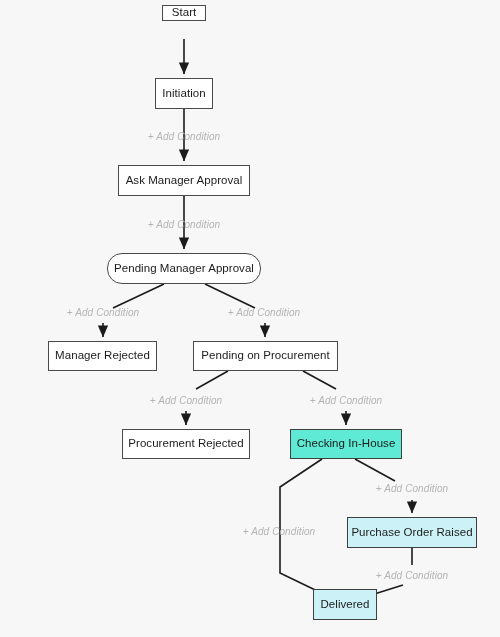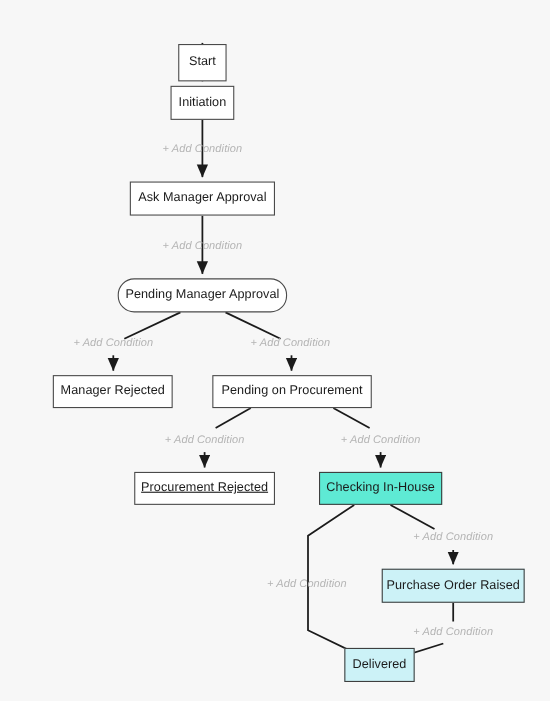--- a/index.html
+++ b/index.html
@@ -78,39 +78,39 @@
         <path d="M 303,371 L 336,389" fill="none" stroke="#1b1b1b" stroke-width="1.6" stroke-linejoin="miter"></path>
         <path d="M 346,411 L 346,425" fill="none" stroke="#1b1b1b" stroke-width="1.6" stroke-linejoin="miter" marker-end="url(#arrow)"></path>
         <path d="M 322,459 L 280,487 L 280,573 L 338,601" fill="none" stroke="#1b1b1b" stroke-width="1.6" stroke-linejoin="miter" marker-end="url(#arrow)"></path>
         <path d="M 355,459 L 395,481" fill="none" stroke="#1b1b1b" stroke-width="1.6" stroke-linejoin="miter"></path>
         <path d="M 412,500 L 412,513" fill="none" stroke="#1b1b1b" stroke-width="1.6" stroke-linejoin="miter" marker-end="url(#arrow)"></path>
         <path d="M 412,548 L 412,565" fill="none" stroke="#1b1b1b" stroke-width="1.6" stroke-linejoin="miter"></path>
         <path d="M 403,585 L 352,601" fill="none" stroke="#1b1b1b" stroke-width="1.6" stroke-linejoin="miter" marker-end="url(#arrow)"></path>
       </g>
   </svg>
   <div id="nodes-layer">
-      <div class="node state-white" style="left: 162px; top: 5px; width: 44px; height: 34px; margin-top: 35px;">
+      <div class="node state-white" style="left: 162px; top: 5px; width: 44px; height: 16px;">
         <span>Start</span>
       </div>
       <div class="node state-white" style="left: 155px; top: 78px; width: 58px; height: 31px;">
         <span>Initiation</span>
       </div>
       <div class="node state-white" style="left: 118px; top: 165px; width: 132px; height: 31px;">
         <span>Ask Manager Approval</span>
       </div>
       <div class="node state-white" style="left: 107px; top: 253px; width: 154px; height: 31px; border-radius: 15px;">
         <span>Pending Manager Approval</span>
       </div>
       <div class="node state-white" style="left: 48px; top: 341px; width: 109px; height: 30px;">
         <span>Manager Rejected</span>
       </div>
       <div class="node state-white" style="left: 193px; top: 341px; width: 145px; height: 30px;">
         <span>Pending on Procurement</span>
       </div>
-      <div class="node state-white" style="left: 122px; top: 429px; width: 128px; height: 30px; text-decoration: underline;">
+      <div class="node state-white" style="left: 122px; top: 429px; width: 128px; height: 30px;">
         <span>Procurement Rejected</span>
       </div>
       <div class="node state-yellow" style="left: 290px; top: 429px; width: 112px; height: 30px;">
         <span>Checking In-House</span>
       </div>
       <div class="node state-cyan" style="left: 347px; top: 517px; width: 130px; height: 31px; text-align: center;">
         <span>Purchase Order Raised</span>
       </div>
       <div class="node state-cyan" style="left: 313px; top: 589px; width: 64px; height: 31px;">
         <span>Delivered</span>

